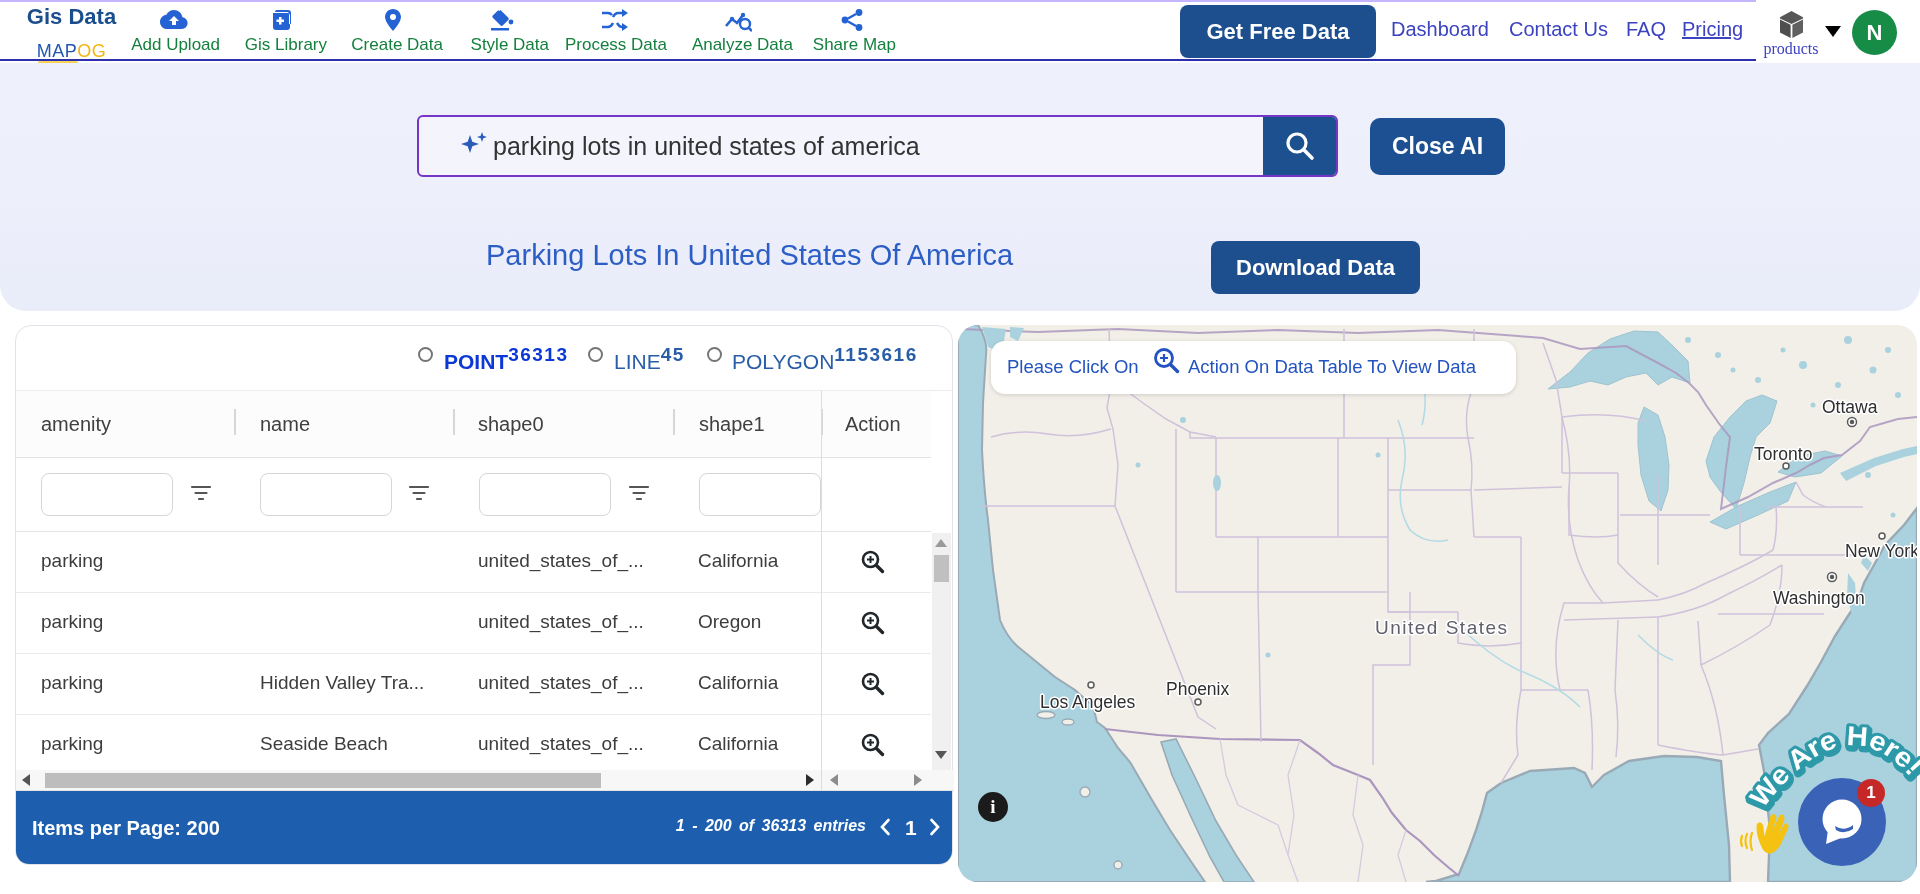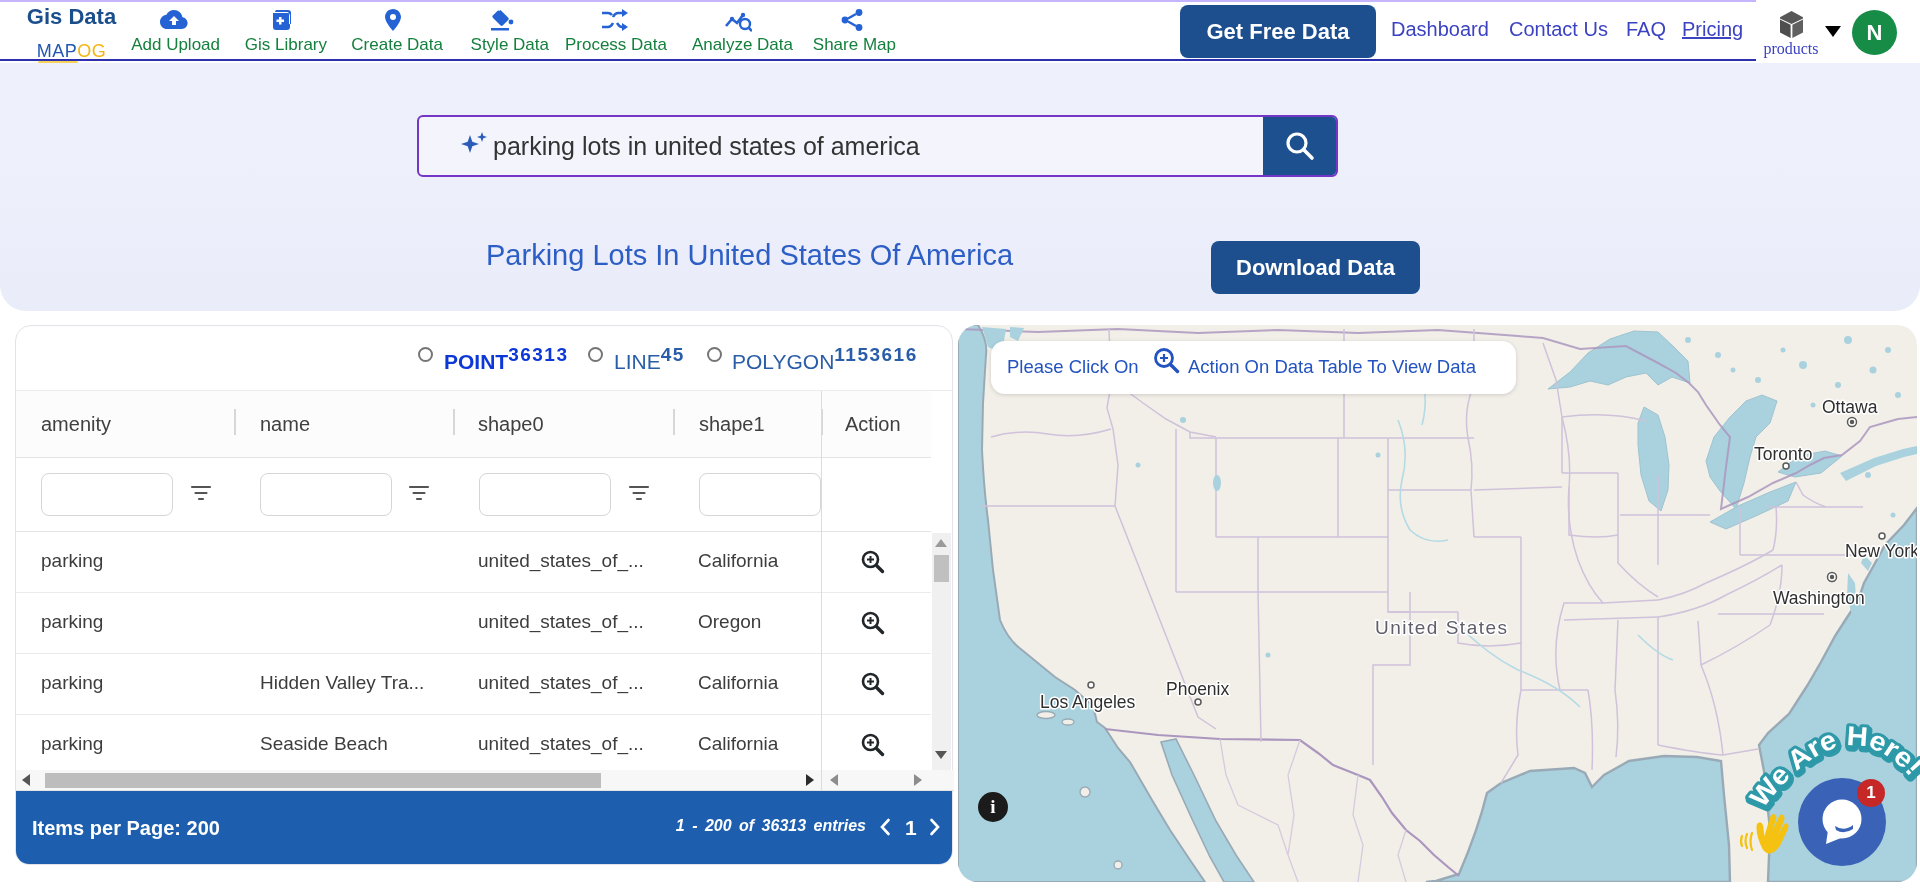--- a/index.html
+++ b/index.html
@@ -160,20 +160,21 @@
           <path fill="#2a5cb8" d="M25 2l1.3 3.7 3.7 1.3-3.7 1.3L25 12l-1.3-3.7L20 7l3.7-1.3z"></path>
         </svg>
       <div class="txt">parking lots in united states of america</div>
       <div id="searchbtn">
         <svg width="34" height="34" viewBox="0 0 34 34" style="position:absolute;left:20px;top:12px;">
             <circle cx="14" cy="14" r="9" fill="none" stroke="#fff" stroke-width="3.2"></circle>
             <path stroke="#fff" stroke-width="3.6" stroke-linecap="round" d="M21 21l8 8"></path>
           </svg>
       </div>
     </div>
+    <div id="closeai">Close AI</div>
     <div id="heroline">
       <div id="herotitle">Parking Lots In United States Of America</div>
       <div id="btn-dl">Download Data</div>
     </div>
   </div>
   <div id="card">
     <div id="toolbar">
       <div class="radio" style="left:402px;"></div>
       <div class="radlbl" style="left:428px; color:#0c38d8; font-weight:bold;">POINT<sup>36313</sup></div>
       <div class="radio" style="left:572px;"></div>

